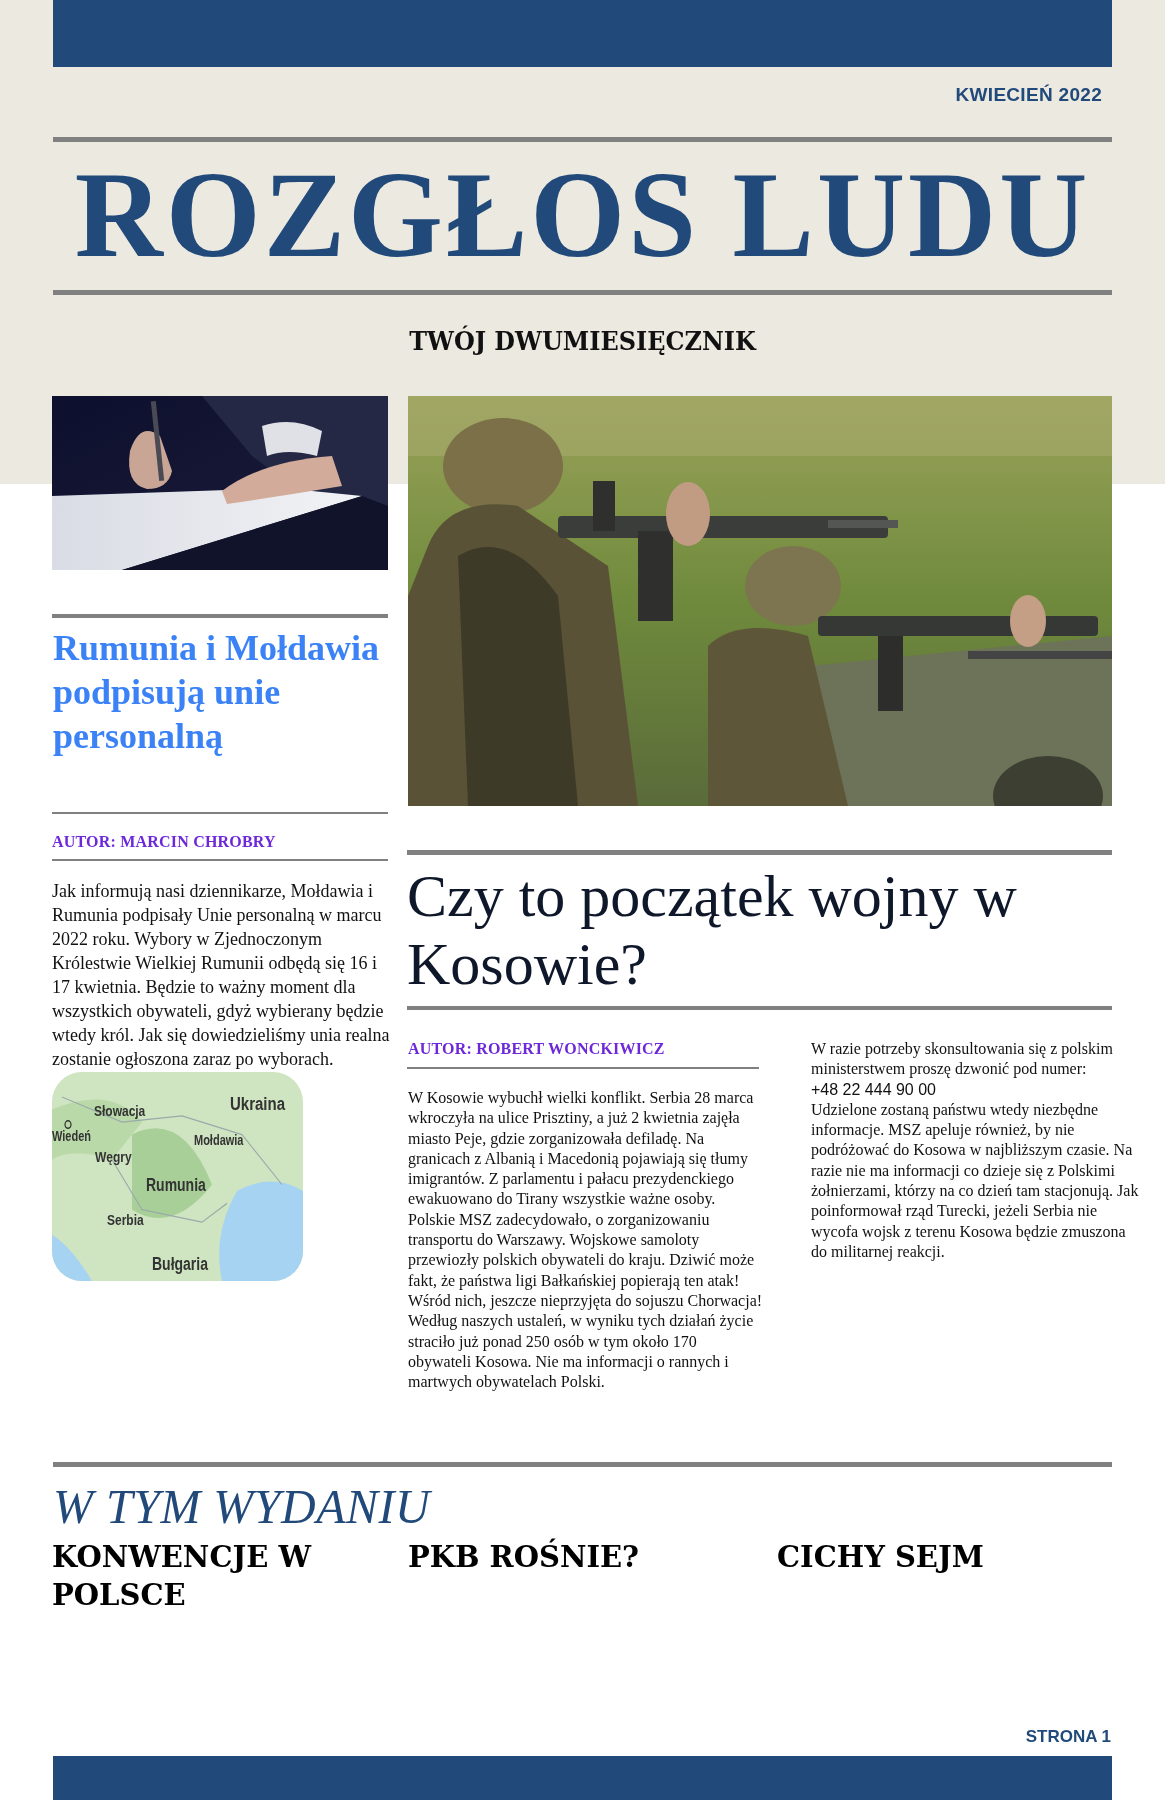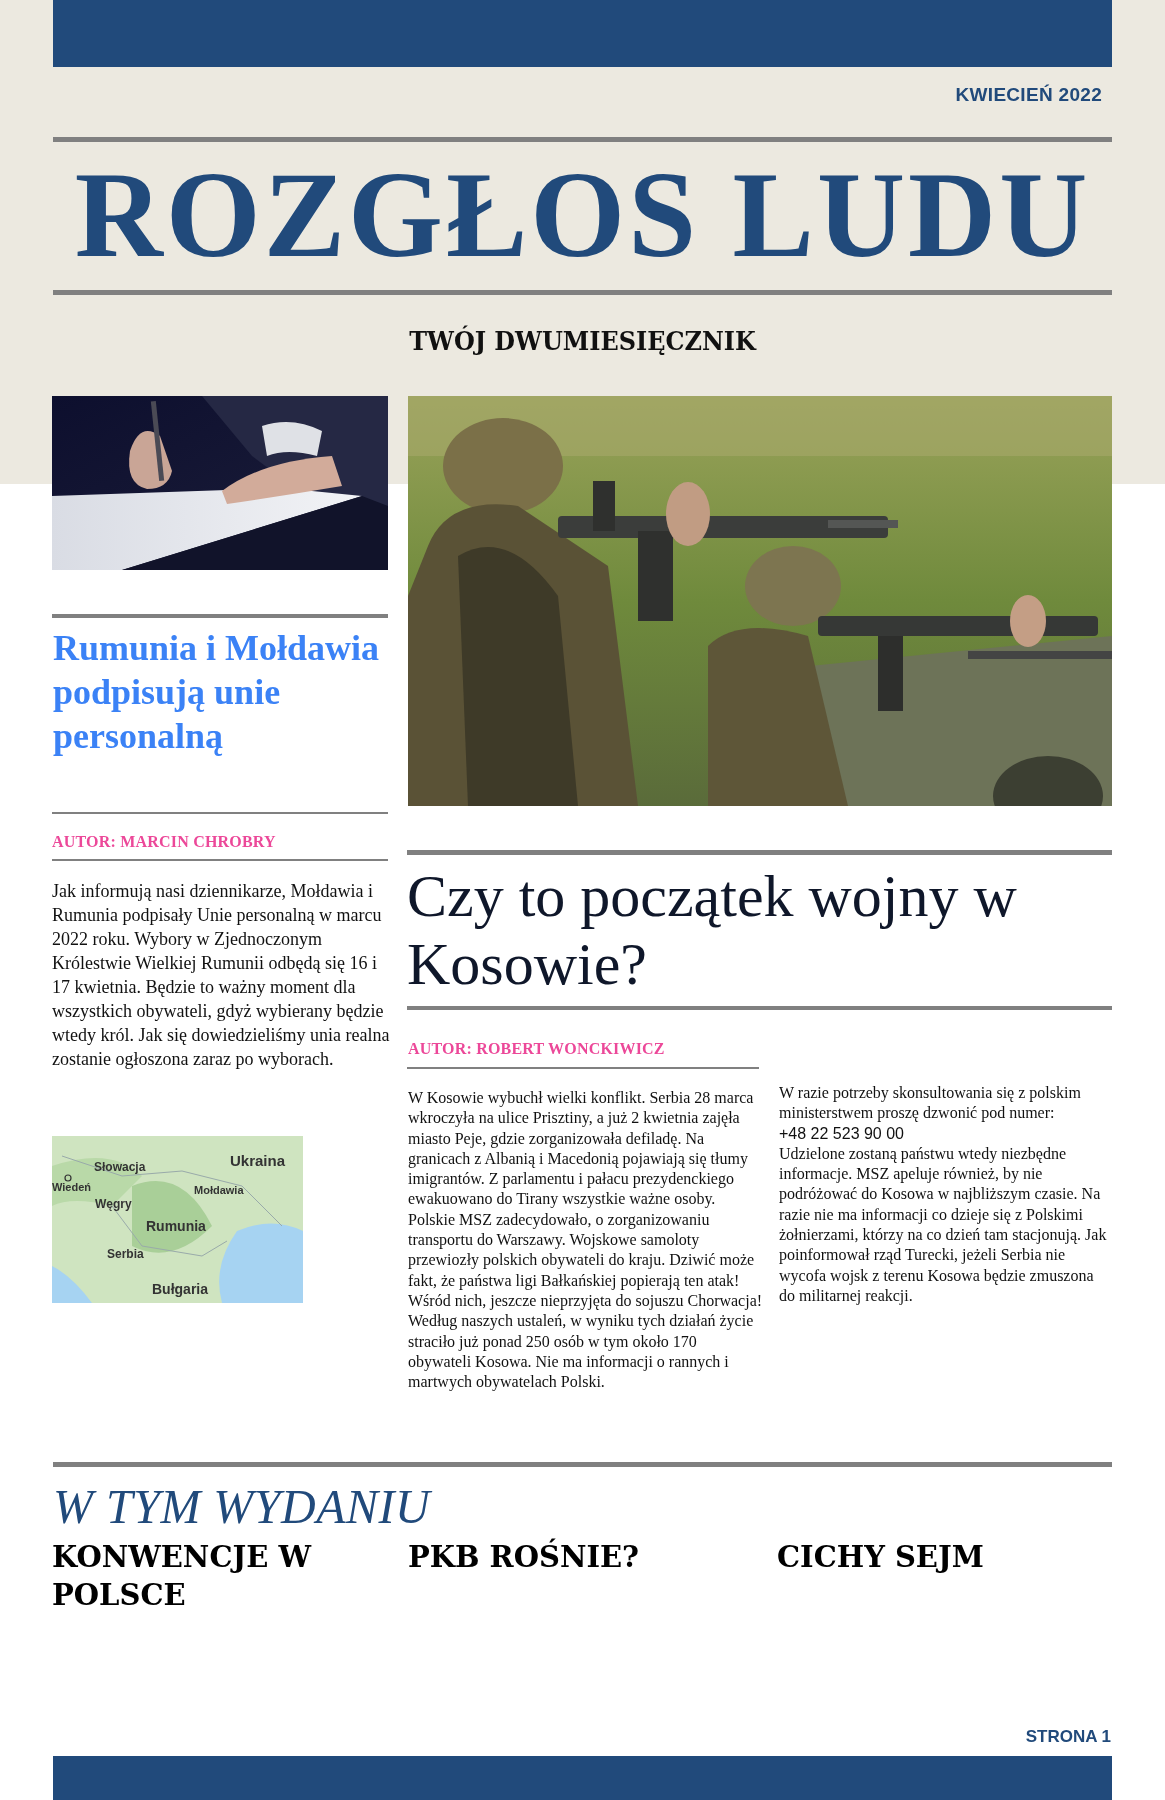--- a/index.html
+++ b/index.html
@@ -22,21 +22,21 @@
 
   .subtitle { position: absolute; left: 53px; top: 326px; width: 1059px; text-align: center;
               font-family: "DejaVu Serif", serif; font-weight: bold; font-size: 26px; letter-spacing: 0px;
               color: #111; transform: scaleX(0.92); }
 
   .photo { position: absolute; overflow: hidden; }
   .photo svg { width: 100%; height: 100%; display: block; }
 
   .left-headline { position: absolute; left: 53px; top: 626px; width: 335px; font-weight: bold;
                    font-size: 36px; line-height: 44px; color: #3b82f6; }
-  .byline { position: absolute; font-weight: bold; font-size: 16px; letter-spacing: 0.2px; color: #ec4899; }
+  .byline { position: absolute; font-weight: bold; font-size: 16px; letter-spacing: 0.2px; color: #6d28d9; }
   .body-text { position: absolute; font-size: 18px; line-height: 24px; color: #111; }
   .body-small { position: absolute; font-size: 16px; line-height: 20.3px; color: #111; }
   .phone { font-family: "Liberation Sans", sans-serif; }
 
   .main-headline { position: absolute; left: 407px; top: 862px; width: 705px; font-size: 60px; line-height: 68px;
                    font-weight: normal; color: #0f172a; }
 
   .inside-title { position: absolute; left: 53px; top: 1479px; font-style: italic; font-size: 48px;
                   color: #214A7B; letter-spacing: 0.5px; }
   .teaser { position: absolute; top: 1538px; font-family: "DejaVu Serif", serif; font-weight: bold;
@@ -114,21 +114,21 @@
   </svg>
 </div>
 
 <div class="rule" style="left:52px;top:614px;width:336px;height:4px;"></div>
 <h2 class="left-headline">Rumunia i Mołdawia podpisują unie personalną</h2>
 <div class="rule" style="left:52px;top:812px;width:336px;height:2px;"></div>
 <div class="byline" style="left:52px;top:833px;">AUTOR: MARCIN CHROBRY</div>
 <div class="rule" style="left:52px;top:859px;width:336px;height:2px;"></div>
 <p class="body-text" style="left:52px;top:879px;width:340px;">Jak informują nasi dziennikarze, Mołdawia i Rumunia podpisały Unie personalną w marcu 2022 roku. Wybory w Zjednoczonym Królestwie Wielkiej Rumunii odbędą się 16 i 17 kwietnia. Będzie to ważny moment dla wszystkich obywateli, gdyż wybierany będzie wtedy król. Jak się dowiedzieliśmy unia realna zostanie ogłoszona zaraz po wyborach.</p>
 
-<div class="photo" style="left:52px;top:1136px;width:251px;height:167px;">
+<div class="photo" style="left:52px;top:1072px;width:251px;height:209px;border-radius:30px;">
   <svg viewBox="0 0 251 167" preserveAspectRatio="none">
     <rect width="251" height="167" fill="#cfe4c0"></rect>
     <path d="M80 50 Q130 30 160 90 Q120 130 80 110 Z" fill="#a9cf98"></path>
     <path d="M0 30 Q60 10 90 40 L60 70 Q20 60 0 70 Z" fill="#b9d9a8"></path>
     <path d="M185 95 Q220 80 251 95 L251 167 L170 167 Q160 130 185 95 Z" fill="#a6d3f2"></path>
     <path d="M0 130 Q20 140 40 167 L0 167 Z" fill="#a6d3f2"></path>
     <path d="M10 20 L70 40 L130 35 L190 50 L230 90" stroke="#9aa" stroke-width="1" fill="none"></path>
     <path d="M60 70 L90 110 L150 120 L175 105" stroke="#9aa" stroke-width="1" fill="none"></path>
     <circle cx="16" cy="42" r="3" fill="none" stroke="#333" stroke-width="1.2"></circle>
     <text class="map-label" x="42" y="35" font-size="12">Słowacja</text>
@@ -144,23 +144,23 @@
 
 <div class="rule" style="left:407px;top:850px;width:705px;height:5px;"></div>
 <h1 class="main-headline">Czy to początek wojny w Kosowie?</h1>
 <div class="rule" style="left:407px;top:1006px;width:705px;height:4px;"></div>
 
 <div class="byline" style="left:408px;top:1040px;">AUTOR: ROBERT WONCKIWICZ</div>
 <div class="rule" style="left:407px;top:1067px;width:352px;height:2px;"></div>
 
 <p class="body-small" style="left:408px;top:1088px;width:355px;">W Kosowie wybuchł wielki konflikt. Serbia 28 marca wkroczyła na ulice Prisztiny, a już 2 kwietnia zajęła miasto Peje, gdzie zorganizowała defiladę. Na granicach z Albanią i Macedonią pojawiają się tłumy imigrantów. Z parlamentu i pałacu prezydenckiego ewakuowano do Tirany wszystkie ważne osoby. Polskie MSZ zadecydowało, o zorganizowaniu transportu do Warszawy. Wojskowe samoloty przewiozły polskich obywateli do kraju. Dziwić może fakt, że państwa ligi Bałkańskiej popierają ten atak! Wśród nich, jeszcze nieprzyjęta do sojuszu Chorwacja! Według naszych ustaleń, w wyniku tych działań życie straciło już ponad 250 osób w tym około 170 obywateli Kosowa. Nie ma informacji o rannych i martwych obywatelach Polski.</p>
 
-<div class="body-small" style="left:779px;top:1039px;width:333px;margin-top:44px;">
+<div class="body-small" style="left:811px;top:1039px;width:333px;">
   <span>W razie potrzeby skonsultowania się z polskim ministerstwem proszę dzwonić pod numer:</span><br>
-  <span class="phone">+48 22 523 90 00</span><br>
+  <span class="phone">+48 22 444 90 00</span><br>
   <span>Udzielone zostaną państwu wtedy niezbędne informacje. MSZ apeluje również, by nie podróżować do Kosowa w najbliższym czasie. Na razie nie ma informacji co dzieje się z Polskimi żołnierzami, którzy na co dzień tam stacjonują. Jak poinformował rząd Turecki, jeżeli Serbia nie wycofa wojsk z terenu Kosowa będzie zmuszona do militarnej reakcji.</span>
 </div>
 
 <div class="rule" style="left:53px;top:1462px;width:1059px;height:5px;"></div>
 <div class="inside-title">W TYM WYDANIU</div>
 <div class="teaser" style="left:52px;width:300px;">KONWENCJE W POLSCE</div>
 <div class="teaser" style="left:408px;width:320px;">PKB ROŚNIE?</div>
 <div class="teaser" style="left:777px;width:320px;">CICHY SEJM</div>
 
 <div class="page-num">STRONA 1</div>

